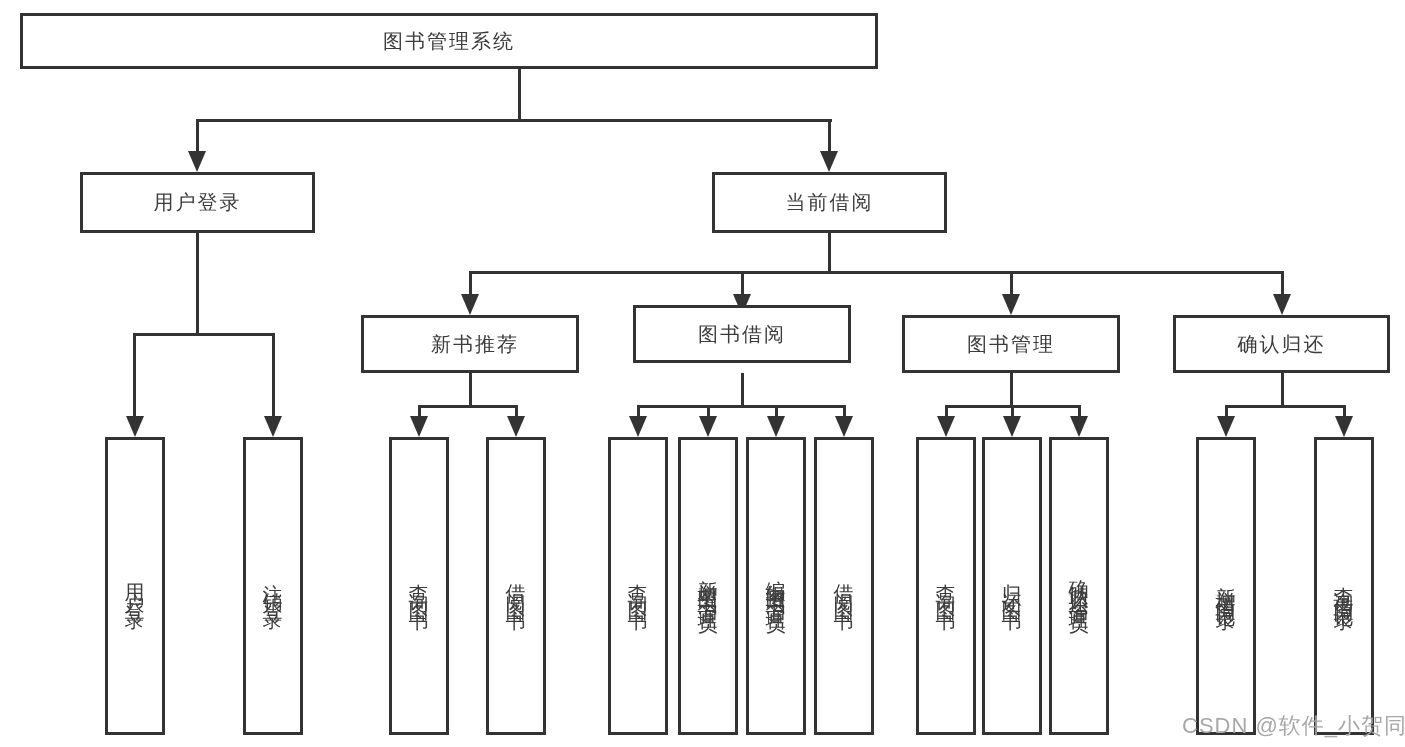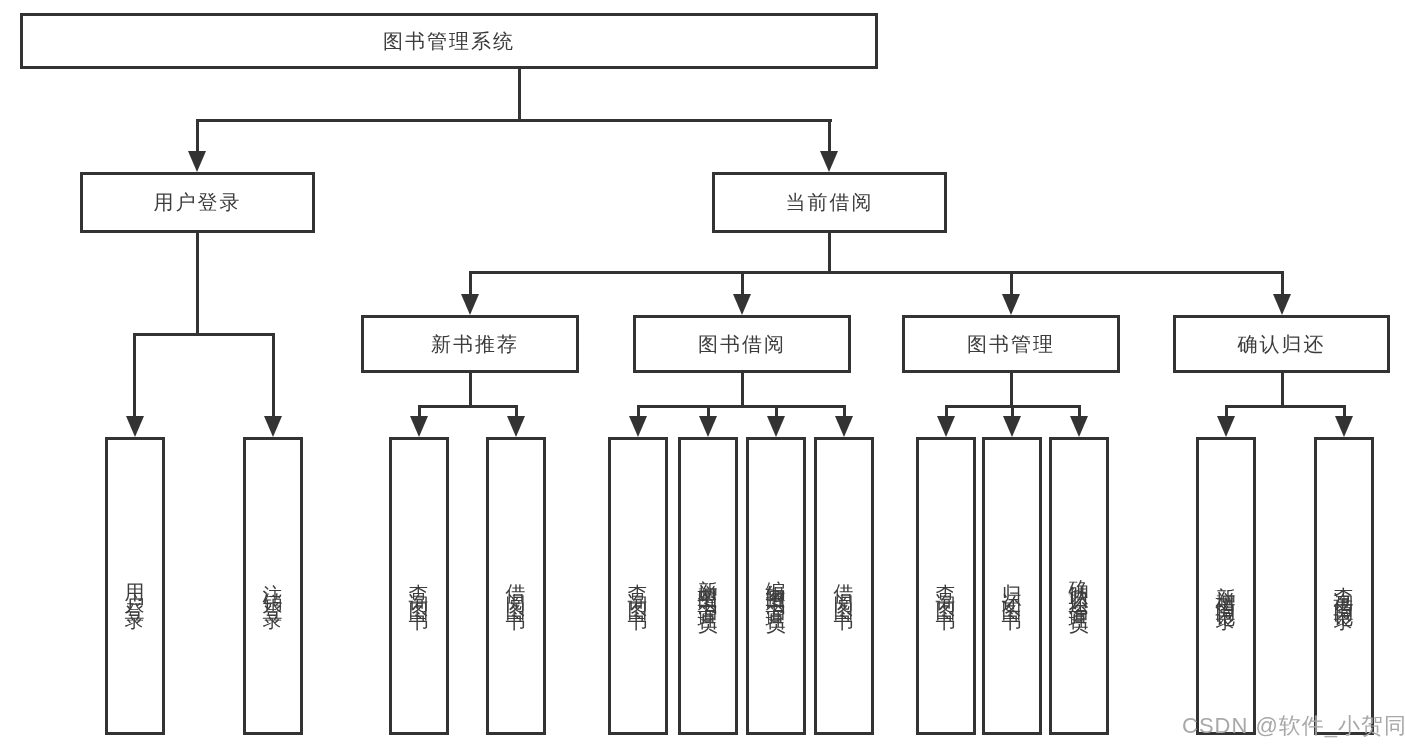--- a/index.html
+++ b/index.html
@@ -93,21 +93,21 @@
   <div class="vline" style="left:469px; top:271px; height:28px;"></div>
   <div class="arrow" style="left:461px; top:294px;"></div>
   <div class="vline" style="left:741px; top:271px; height:28px;"></div>
   <div class="arrow" style="left:733px; top:294px;"></div>
   <div class="vline" style="left:1010px; top:271px; height:28px;"></div>
   <div class="arrow" style="left:1002px; top:294px;"></div>
   <div class="vline" style="left:1281px; top:271px; height:28px;"></div>
   <div class="arrow" style="left:1273px; top:294px;"></div>
 
   <div class="box" style="left:361px; top:315px; width:218px; height:58px;padding-left:10px;">新书推荐</div>
-  <div class="box" style="left:633px; top:315px; width:218px; height:58px;">图书借阅</div>
+  <div class="box" style="left:633px; top:305px; width:218px; height:58px;">图书借阅</div>
   <div class="box" style="left:902px; top:315px; width:218px; height:58px;">图书管理</div>
   <div class="box" style="left:1173px; top:315px; width:217px; height:58px;">确认归还</div>
 
   <div class="vline" style="left:469px; top:373px; height:35px;"></div>
   <div class="hline" style="left:418px; top:405px; width:100px;"></div>
   <div class="vline" style="left:418px; top:405px; height:16px;"></div>
   <div class="arrow" style="left:410px; top:416px;"></div>
   <div class="vline" style="left:515px; top:405px; height:16px;"></div>
   <div class="arrow" style="left:507px; top:416px;"></div>
 

